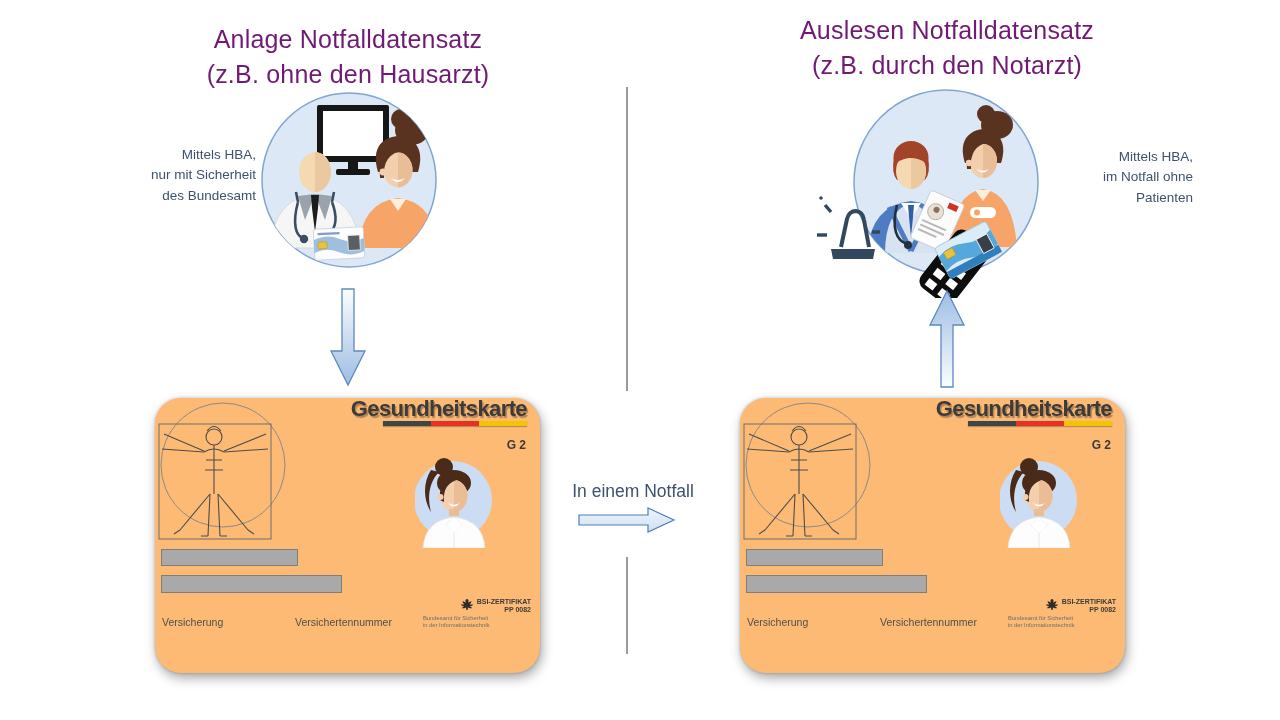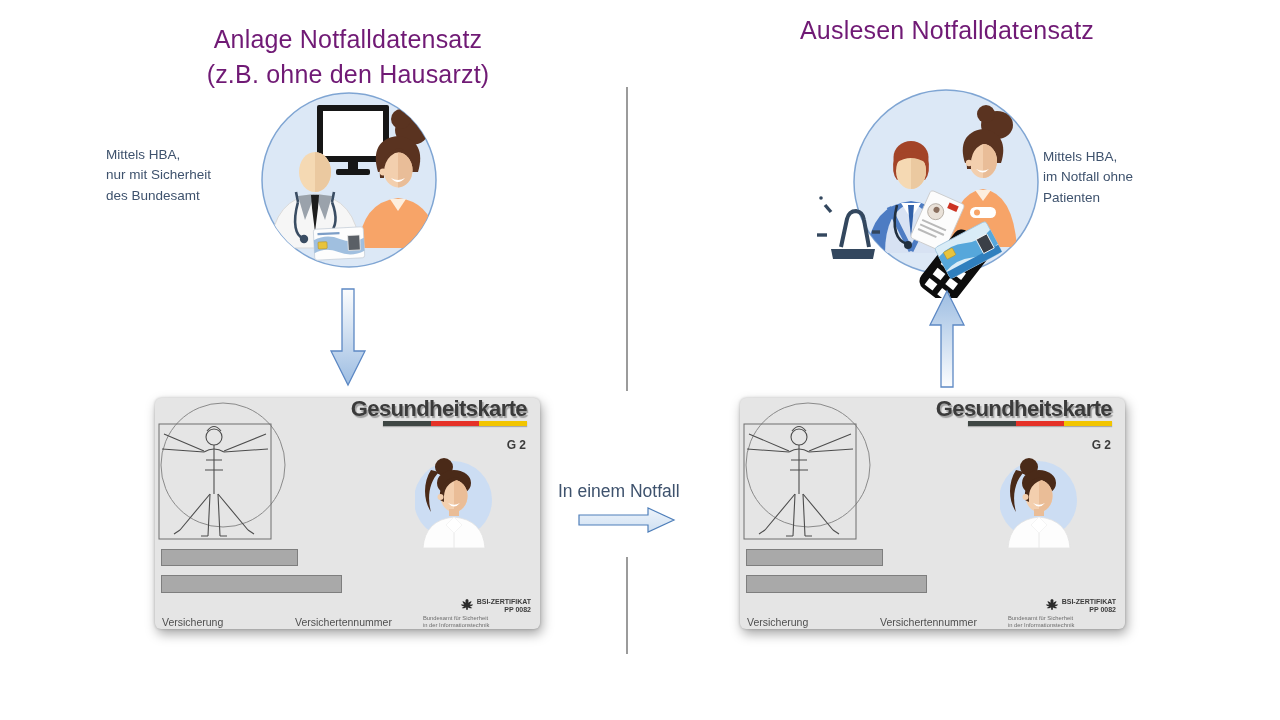--- a/index.html
+++ b/index.html
@@ -1,23 +1,23 @@
 <!DOCTYPE html>
 <html><head>
 <meta charset="utf-8">
 <style>
   *{margin:0;padding:0;box-sizing:border-box}
   html,body{width:1280px;height:720px;background:#fff;font-family:"Liberation Sans",sans-serif;overflow:hidden}
   #canvas{position:relative;width:1280px;height:720px;background:#fff}
   .abs{position:absolute}
   .flow-title{font-size:25px;line-height:1.38;color:#701a75;text-align:center;letter-spacing:.2px}
-  .side-note{font-size:13.5px;line-height:1.5;color:#3e526d;text-align:left}
-  .center-label{font-size:17.5px;color:#3e526d;}
+  .side-note{font-size:13.5px;line-height:1.5;color:#3e526d;text-align:right}
+  .center-label{font-size:17.5px;color:#3e526d;text-align:center}
   .vline{width:2px;background:#9b9b9b}
-  .egk-card{position:absolute;width:385px;height:231px;background:#e5e5e5;border-radius:6px;
+  .egk-card{position:absolute;width:385px;height:275px;background:#fdba74;border-radius:26px;
             box-shadow:2px 5px 12px rgba(0,0,0,.35),0 0 3px rgba(0,0,0,.22)}
   .egk-title{position:absolute;top:-2px;right:13px;font-size:22px;font-weight:bold;color:#3b3b3b;
              letter-spacing:-.6px;text-shadow:1.5px 1.5px 1px rgba(0,0,0,.30)}
   .flag{position:absolute;left:228px;top:23px;width:144px;height:5px;display:flex;box-shadow:0 1px 1px rgba(0,0,0,.25)}
   .flag i{display:block;height:100%}
   .flag .f1{width:48px;background:#3f4744}
   .flag .f2{width:48px;background:#e53127}
   .flag .f3{width:48px;background:#f2c500}
   .egk-gen{position:absolute;top:40px;right:14px;font-size:12px;font-weight:bold;color:#3b3b3b}
   .vitruvian{position:absolute;left:1px;top:2px}
@@ -38,20 +38,21 @@
 
 <div id="canvas">
 
   <div class="abs flow-title" style="left:178px;top:22px;width:340px">
     <div>Anlage Notfalldatensatz</div>
     <div>(z.B. ohne den Hausarzt)</div>
   </div>
 
   <div class="abs flow-title" style="left:777px;top:13px;width:340px">
     <div>Auslesen Notfalldatensatz</div>
+    <div>(z.B. durch den Notarzt)</div>
   </div>
 
   <div class="abs side-note" style="left:106px;top:145px;width:150px">
     <div>Mittels HBA,</div>
     <div>nur mit Sicherheit</div>
     <div>des Bundesamt</div>
   </div>
 
   <div class="abs side-note" style="left:1043px;top:147px;width:150px">
     <div>Mittels HBA,</div>

